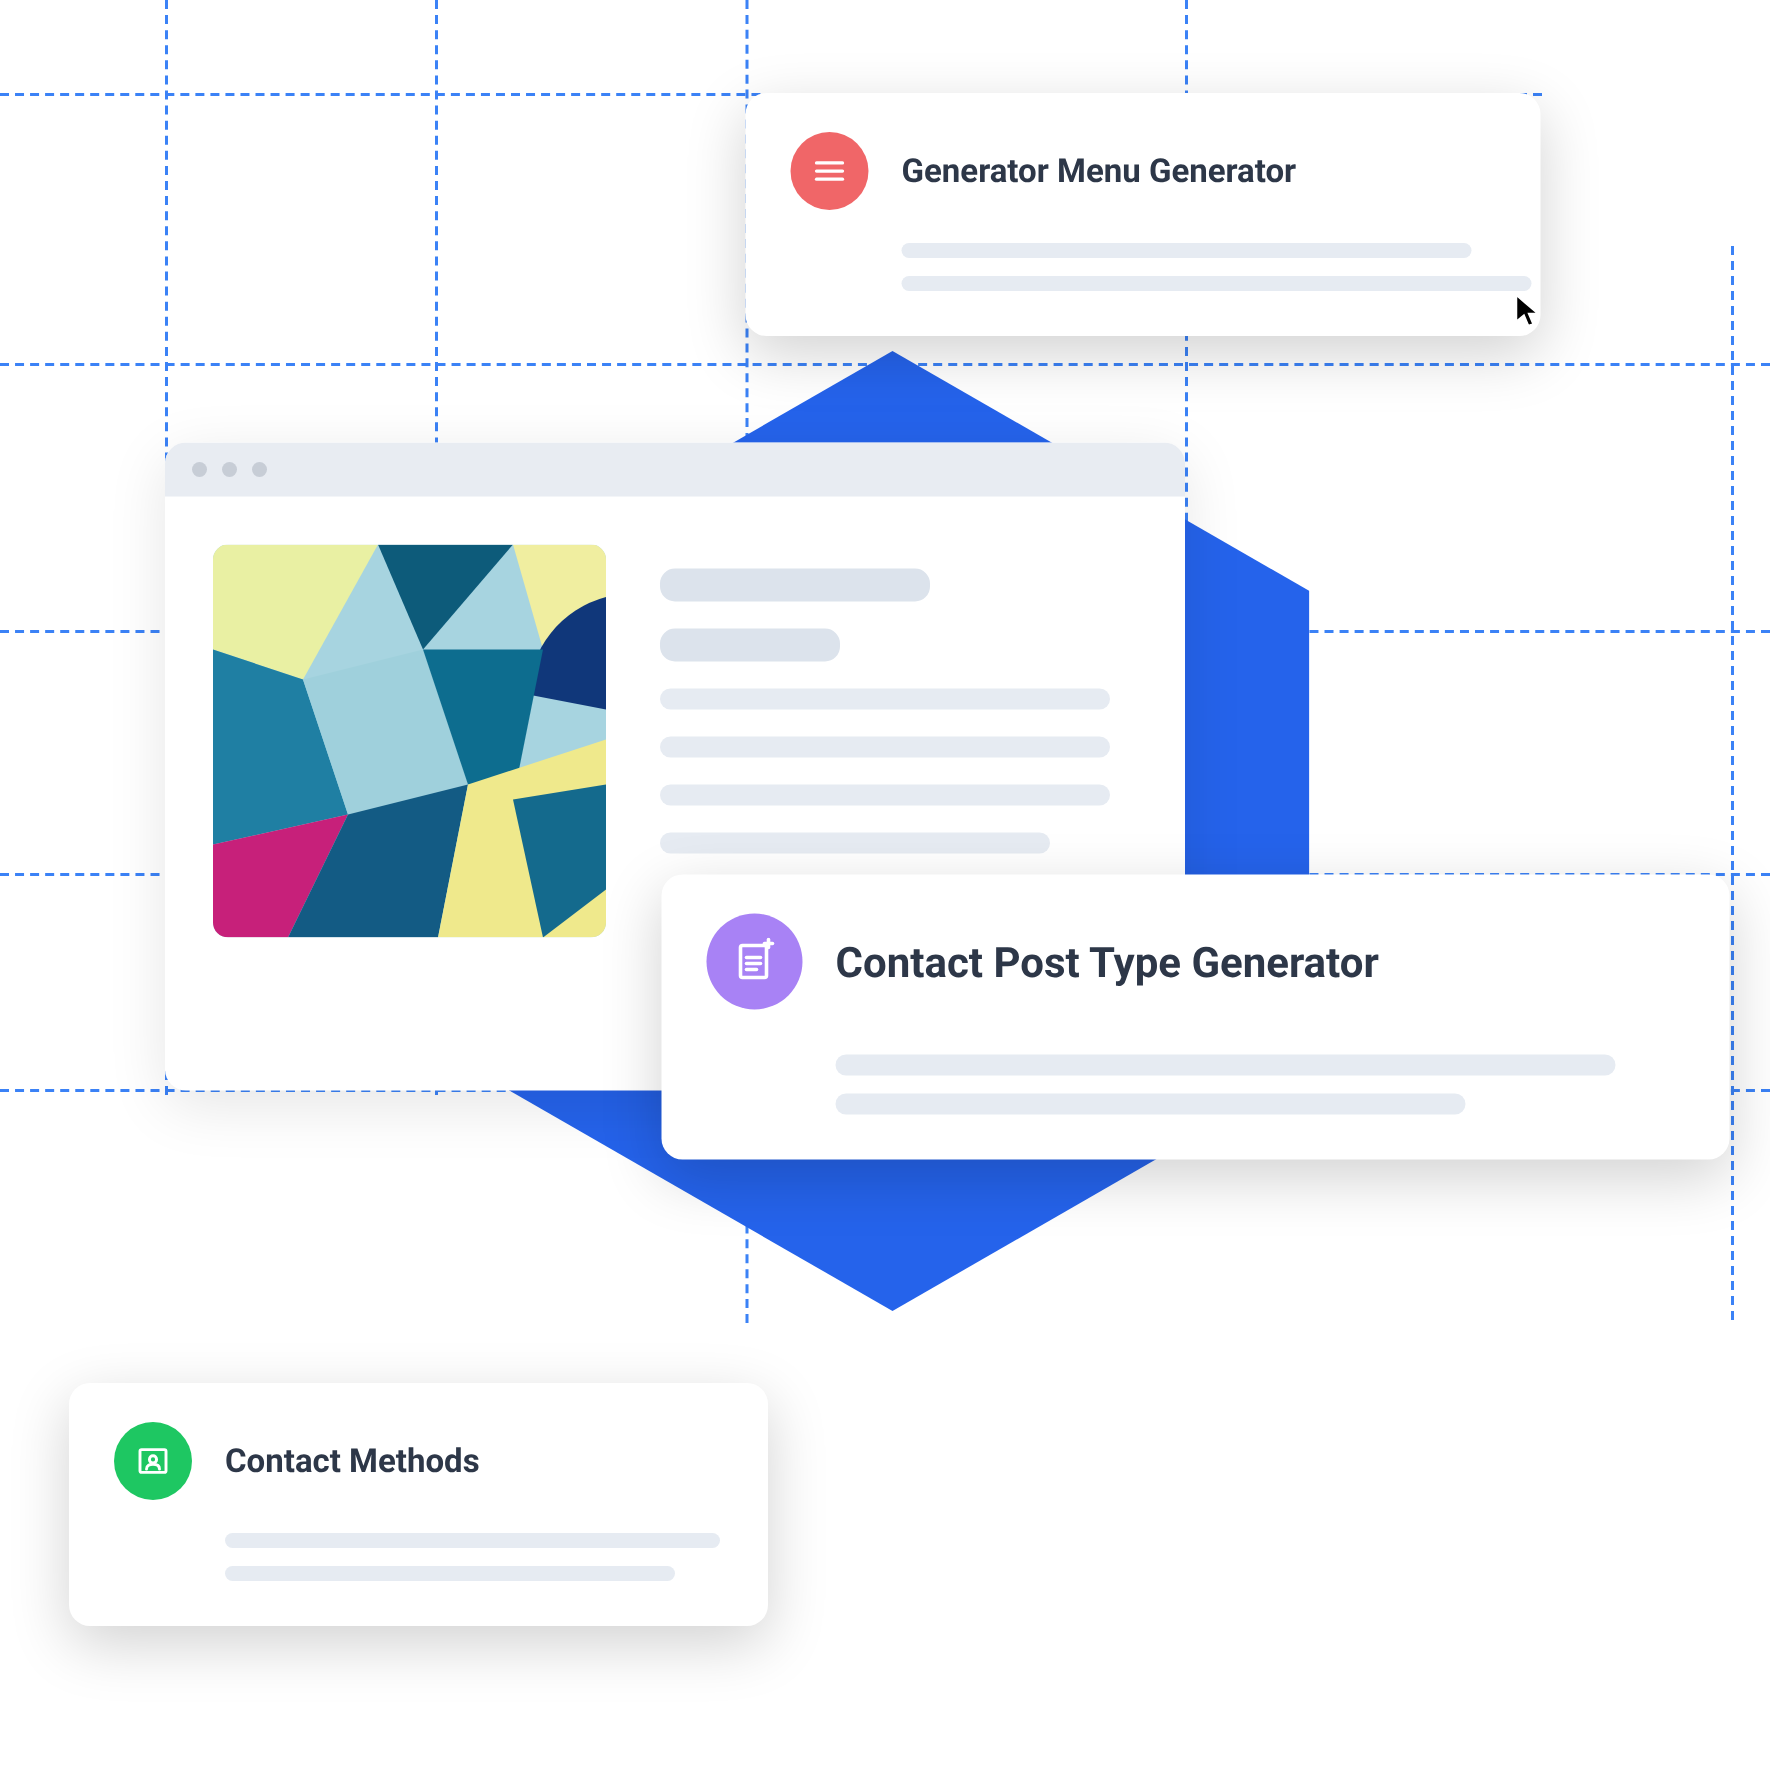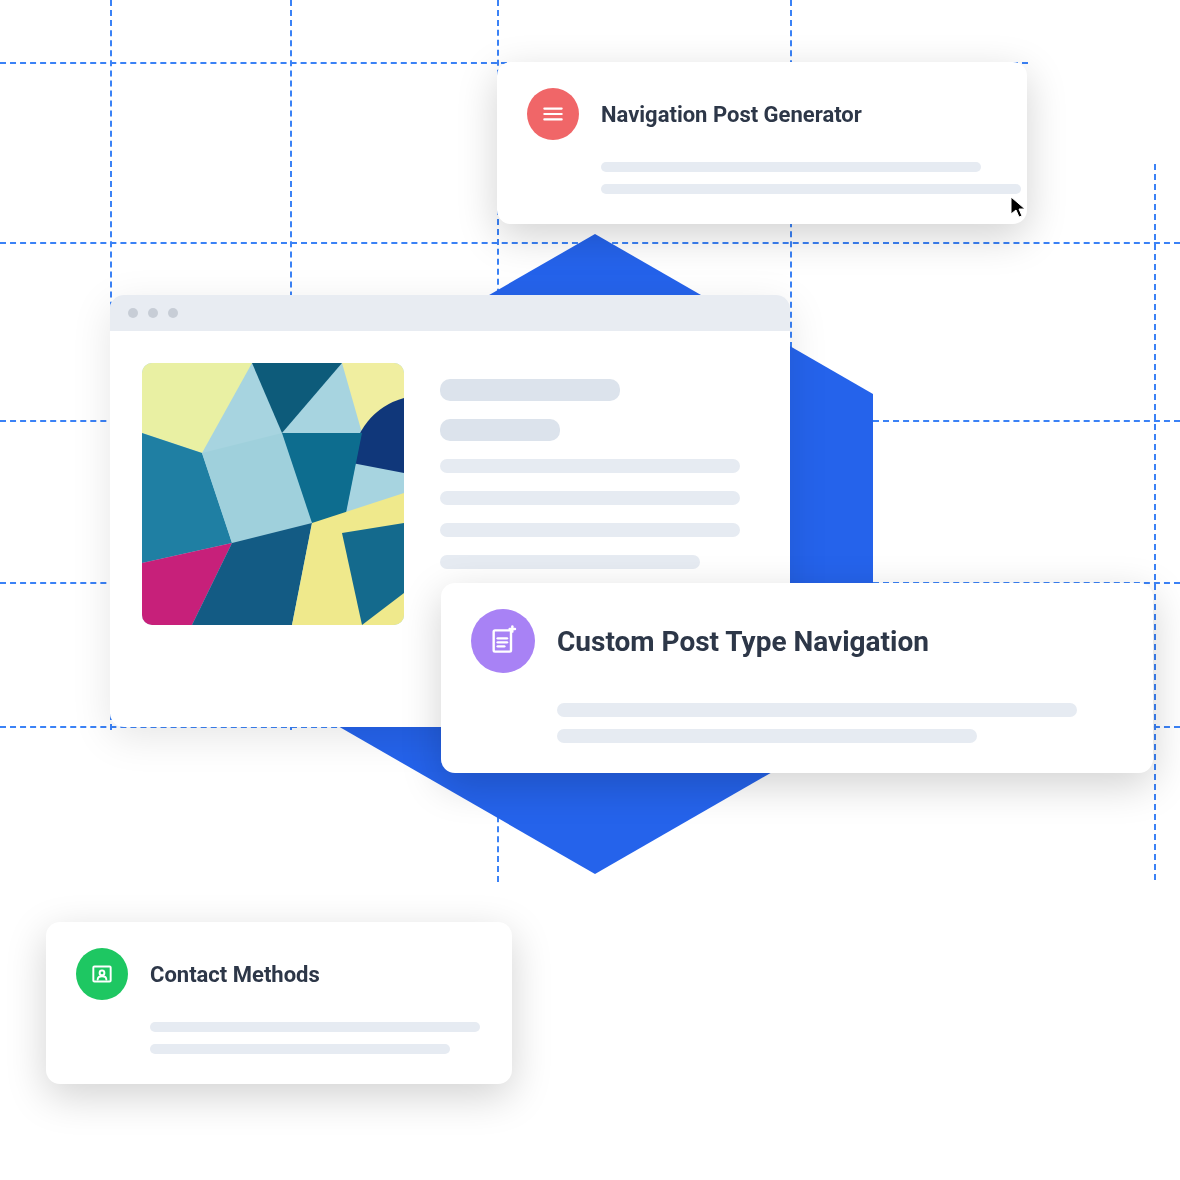--- a/index.html
+++ b/index.html
@@ -94,41 +94,41 @@
 
 <div class="card card-nav">
   <div class="card-header">
     <div class="icon-circle" style="background:#f06668">
       <svg viewBox="0 0 24 24" fill="none" stroke="#fff" stroke-width="2" stroke-linecap="round">
         <line x1="4" y1="7" x2="20" y2="7"></line>
           <line x1="4" y1="12" x2="20" y2="12"></line>
           <line x1="4" y1="17" x2="20" y2="17"></line>
       </svg>
     </div>
-    <div class="card-title">Navigation Post Generator</div>
+    <div class="card-title">Generator Menu Generator</div>
   </div>
   <div class="card-lines">
     <div class="card-line"></div>
     <div class="card-line short"></div>
   </div>
 </div>
 
 <div class="card card-cpt">
   <div class="card-header">
     <div class="icon-circle" style="background:#a882f5">
       <svg viewBox="0 0 24 24" fill="none" stroke="#fff" stroke-width="1.8" stroke-linecap="round">
         <rect x="5" y="4" width="13" height="16" rx="1"></rect>
         <line x1="8" y1="10" x2="15" y2="10"></line>
           <line x1="8" y1="13" x2="15" y2="13"></line>
           <line x1="8" y1="16" x2="13" y2="16"></line>
         <line x1="17" y1="3" x2="21" y2="3"></line>
           <line x1="19" y1="1" x2="19" y2="5"></line>
       </svg>
     </div>
-    <div class="card-title">Custom Post Type Navigation</div>
+    <div class="card-title">Contact Post Type Generator</div>
   </div>
   <div class="card-lines">
     <div class="card-line"></div>
     <div class="card-line short"></div>
   </div>
 </div>
 
 <div class="card card-contact">
   <div class="card-header">
     <div class="icon-circle" style="background:#1ec762">

